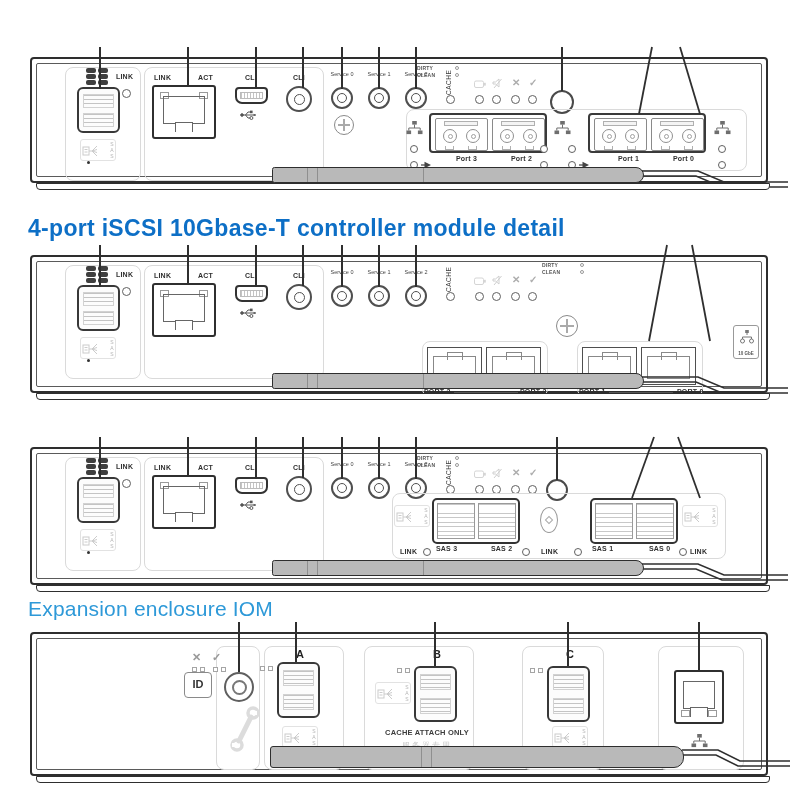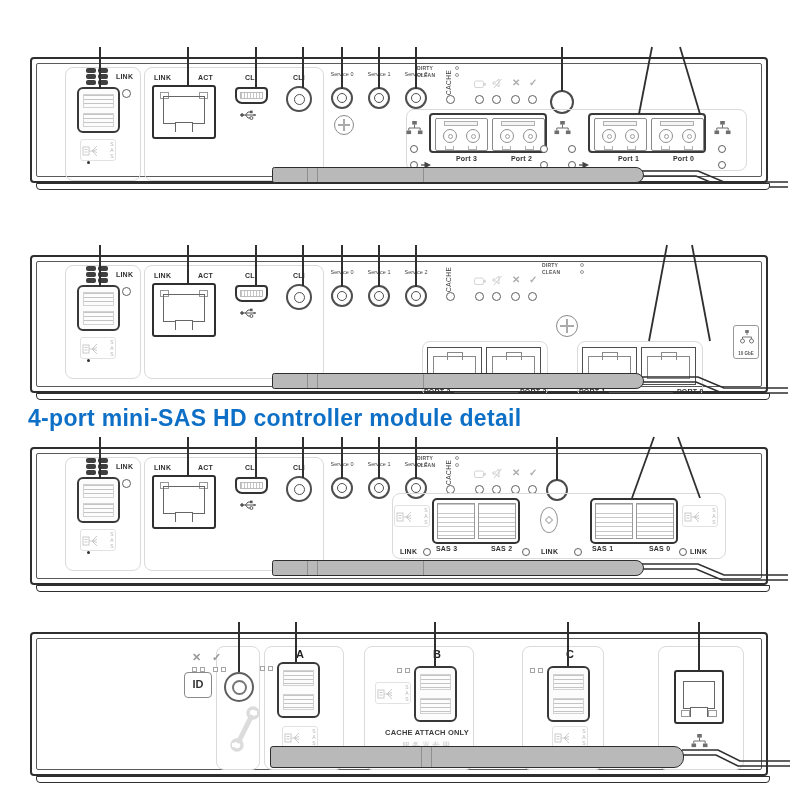--- a/index.html
+++ b/index.html
@@ -293,20 +293,21 @@
     <div class="callout" style="left:529px;top:-12px;height:44px"></div>
     <svg class="slant" width="110" height="67" style="left:570px;top:-12px;z-index:6">
       <g stroke="#2f2f2f" stroke-width="1.8">
           <line x1="50" y1="0" x2="37" y2="67"></line>
           <line x1="78" y1="0" x2="98" y2="67"></line>
         </g>
     </svg>
   </div>
   <div class="lip" style="top:183px"></div>
 
+  <div class="hd" style="left:28px;top:215px">4-port iSCSI 10Gbase-T controller module detail</div>
   <div class="chassis" style="top:255px;height:138px">
     <div class="inner"></div>
     <div style="left:0;top:0;width:400px;height:138px">
   <div class="group" style="left:33px;top:8px;width:76px;height:114px"></div>
   <div style="left:54px;top:9px;width:24px;height:18px">
     <i class="bar" style="left:0;top:0"></i>
           <i class="bar" style="left:12px;top:0"></i>
     <i class="bar" style="left:0;top:6px"></i>
           <i class="bar" style="left:12px;top:6px"></i>
     <i class="bar" style="left:0;top:12px"></i>
@@ -457,21 +458,20 @@
     <div class="callout" style="left:383px;top:-12px;height:42px"></div>
     <svg class="slant" width="120" height="96" style="left:575px;top:-12px;z-index:6">
       <g stroke="#2f2f2f" stroke-width="1.8">
           <line x1="60" y1="0" x2="42" y2="96"></line>
           <line x1="85" y1="0" x2="103" y2="96"></line>
         </g>
     </svg>
   </div>
   <div class="lip" style="top:393px"></div>
 
-  <div class="hd" style="left:28px;top:405px">4-port mini-SAS HD controller module detail</div>
   <div class="chassis" style="top:447px;height:138px">
     <div class="inner"></div>
     <div style="left:0;top:0;width:400px;height:138px">
   <div class="group" style="left:33px;top:8px;width:76px;height:114px"></div>
   <div style="left:54px;top:9px;width:24px;height:18px">
     <i class="bar" style="left:0;top:0"></i>
           <i class="bar" style="left:12px;top:0"></i>
     <i class="bar" style="left:0;top:6px"></i>
           <i class="bar" style="left:12px;top:6px"></i>
     <i class="bar" style="left:0;top:12px"></i>
@@ -630,20 +630,21 @@
     <div class="callout" style="left:524px;top:-12px;height:43px"></div>
     <svg class="slant" width="120" height="61" style="left:560px;top:-12px;z-index:6">
       <g stroke="#2f2f2f" stroke-width="1.8">
           <line x1="62" y1="0" x2="40" y2="61"></line>
           <line x1="86" y1="0" x2="108" y2="61"></line>
         </g>
     </svg>
   </div>
   <div class="lip" style="top:585px"></div>
 
+  <div class="hd light" style="left:28px;top:597px">Expansion enclosure IOM</div>
   <div class="chassis" style="top:632px;height:144px">
     <div class="inner"></div>
     <div class="group" style="left:184px;top:12px;width:44px;height:124px"></div>
     <span class="p4x" style="left:160px;top:18px">✕</span>
     <span class="p4x" style="left:180px;top:18px">✓</span>
     <i class="sq" style="left:160px;top:33px"></i>
     <i class="sq" style="left:168px;top:33px"></i>
     <i class="sq" style="left:181px;top:33px"></i>
     <i class="sq" style="left:189px;top:33px"></i>
     <div class="idbox" style="left:152px;top:38px;width:28px;height:26px">ID</div>

